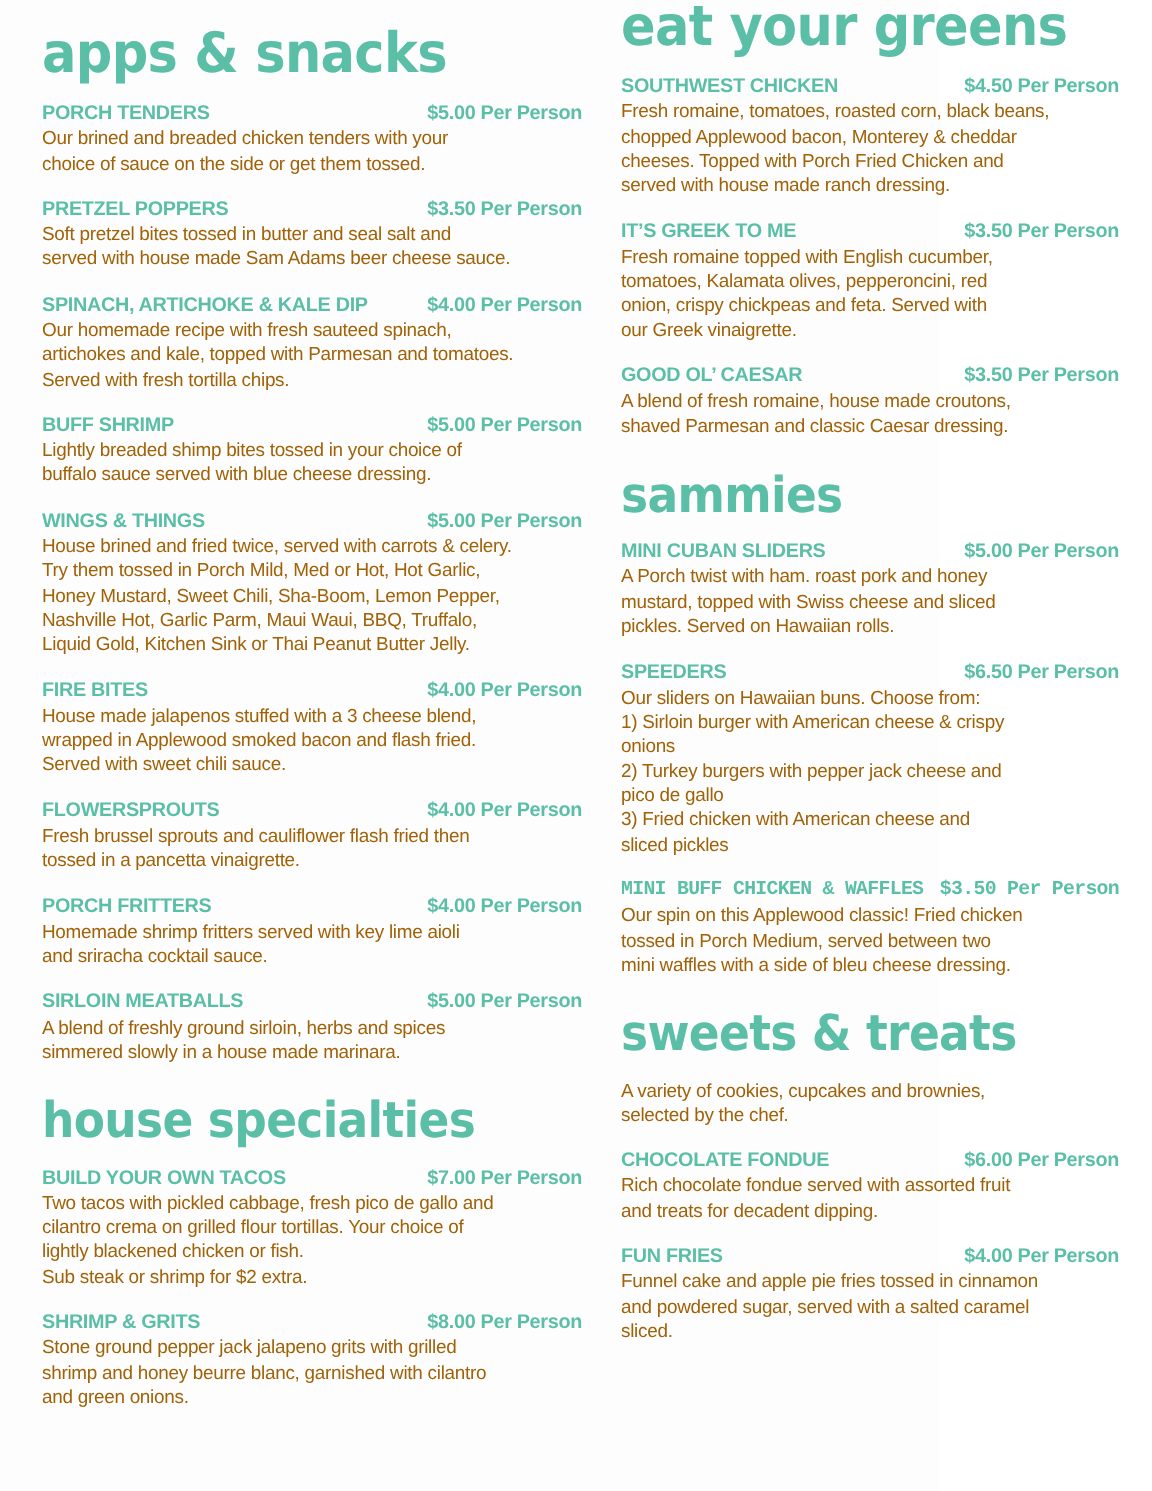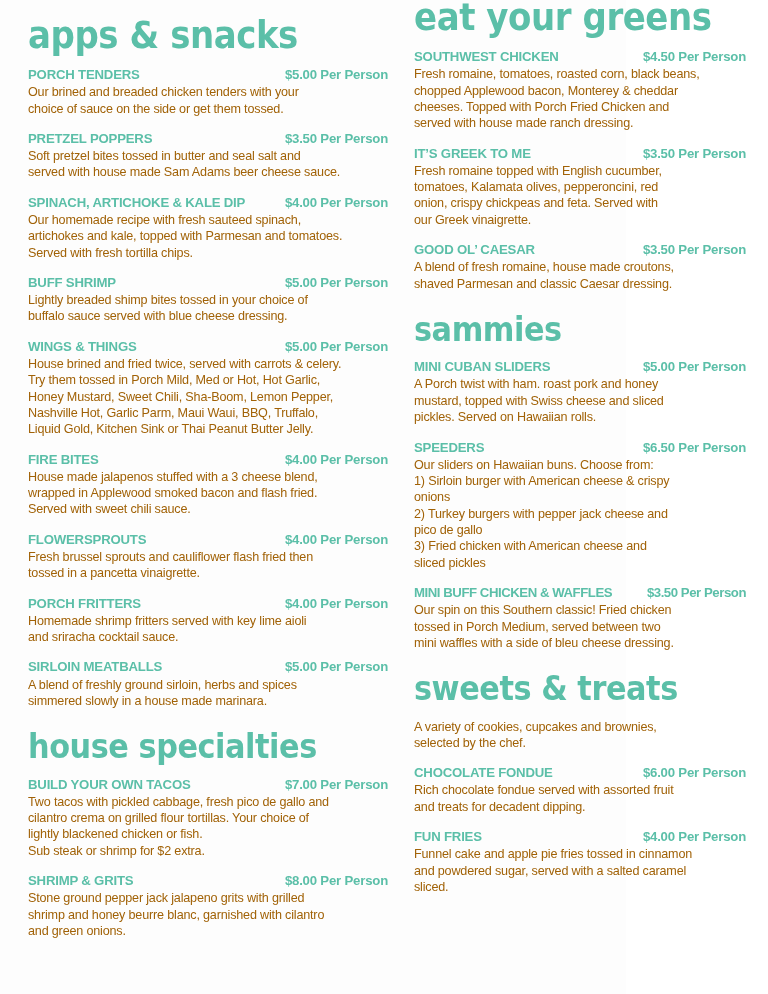--- a/index.html
+++ b/index.html
@@ -85,21 +85,21 @@
     white-space: nowrap;
   }
   .item-name {
     text-transform: uppercase;
     padding-right: 8px;
   }
   .item-price {
     flex: 0 0 auto;
   }
   
-  .item-head.tight { letter-spacing: -0.45px; }
+  .item-head.tight { letter-spacing: -0.45px; font-family: Liberation Mono, monospace; }
   .item-head.tight .item-name { padding-right: 5px; }
 
   .item-desc {
     color: #a16207;
     font-family: "Liberation Sans", sans-serif;
     font-size: 12.6px;
     line-height: 1.30;
     letter-spacing: -0.18px;
     margin-top: 1px;
     white-space: pre-line;
@@ -269,21 +269,21 @@
 2) Turkey burgers with pepper jack cheese and
 pico de gallo
 3) Fried chicken with American cheese and
 sliced pickles</div>
           </div>
           <div class="item">
             <div class="item-head tight">
               <span class="item-name">MINI BUFF CHICKEN &amp; WAFFLES</span>
               <span class="item-price">$3.50 Per Person</span>
             </div>
-            <div class="item-desc">Our spin on this Southern classic!  Fried chicken
+            <div class="item-desc">Our spin on this Applewood classic!  Fried chicken
 tossed in Porch Medium, served between two
 mini waffles with a side of bleu cheese dressing.</div>
           </div>
         </div>
         <div class="sec">
           <div class="section-head sub">sweets &amp; treats</div>
           <div class="item">
             <div class="item-desc">A variety of cookies, cupcakes and brownies,
 selected by the chef.</div>
           </div>

